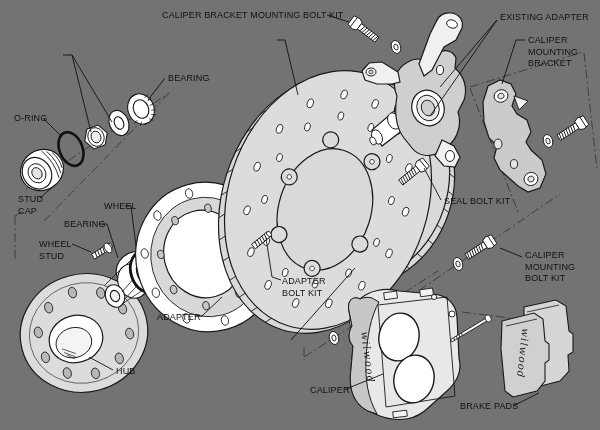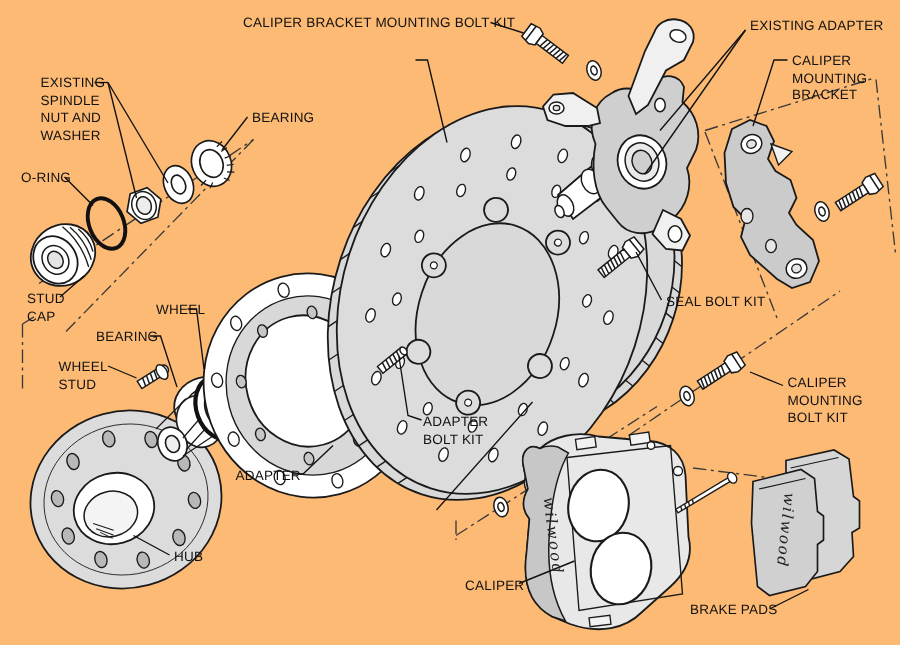--- a/index.html
+++ b/index.html
@@ -1,16 +1,16 @@
 <!DOCTYPE html>
 <html><head>
 <meta charset="utf-8">
 <style>
   html,body{margin:0;padding:0;background:#fff;}
-  #canvas{position:relative;width:600px;height:430px;background:#fdba74;overflow:hidden;
+  #canvas{position:relative;width:600px;height:430px;background:#737373;overflow:hidden;
           font-family:"Liberation Sans",sans-serif;}
   #art{position:absolute;left:0;top:0;}
   .lbl{position:absolute;font-size:9px;line-height:11.5px;letter-spacing:.15px;
        color:#111;white-space:pre-line;font-family:"Liberation Sans",sans-serif;}
   .logo{position:absolute;font-family:"DejaVu Serif",serif;font-style:italic;
         color:#222;text-align:center;pointer-events:none;}
   .logo-caliper{left:331px;top:352px;width:74px;font-size:10px;letter-spacing:1.5px;
         transform:rotate(83deg);}
   .logo-pad{left:487px;top:348px;width:72px;font-size:10px;letter-spacing:1.2px;
         transform:rotate(96deg);}
@@ -381,24 +381,20 @@
     <line x1="346" y1="389" x2="383" y2="374"></line>
     <line x1="513" y1="406" x2="539" y2="393"></line>
   </g>
 </svg>
 
 <div class="lbl" style="left:162px;top:10px">CALIPER BRACKET MOUNTING BOLT KIT</div>
 <div class="lbl" style="left:500px;top:12px">EXISTING ADAPTER</div>
 <div class="lbl" style="left:528px;top:35px">CALIPER
 MOUNTING
 BRACKET</div>
-<div class="lbl" style="left:27px;top:50px">EXISTING
-SPINDLE
-NUT AND
-WASHER</div>
 <div class="lbl" style="left:168px;top:73px">BEARING</div>
 <div class="lbl" style="left:14px;top:113px">O-RING</div>
 <div class="lbl" style="left:18px;top:194px">STUD
 CAP</div>
 <div class="lbl" style="left:104px;top:201px">WHEEL</div>
 <div class="lbl" style="left:64px;top:219px">BEARING</div>
 <div class="lbl" style="left:39px;top:239px">WHEEL
 STUD</div>
 <div class="lbl" style="left:444px;top:196px">SEAL BOLT KIT</div>
 <div class="lbl" style="left:525px;top:250px">CALIPER

